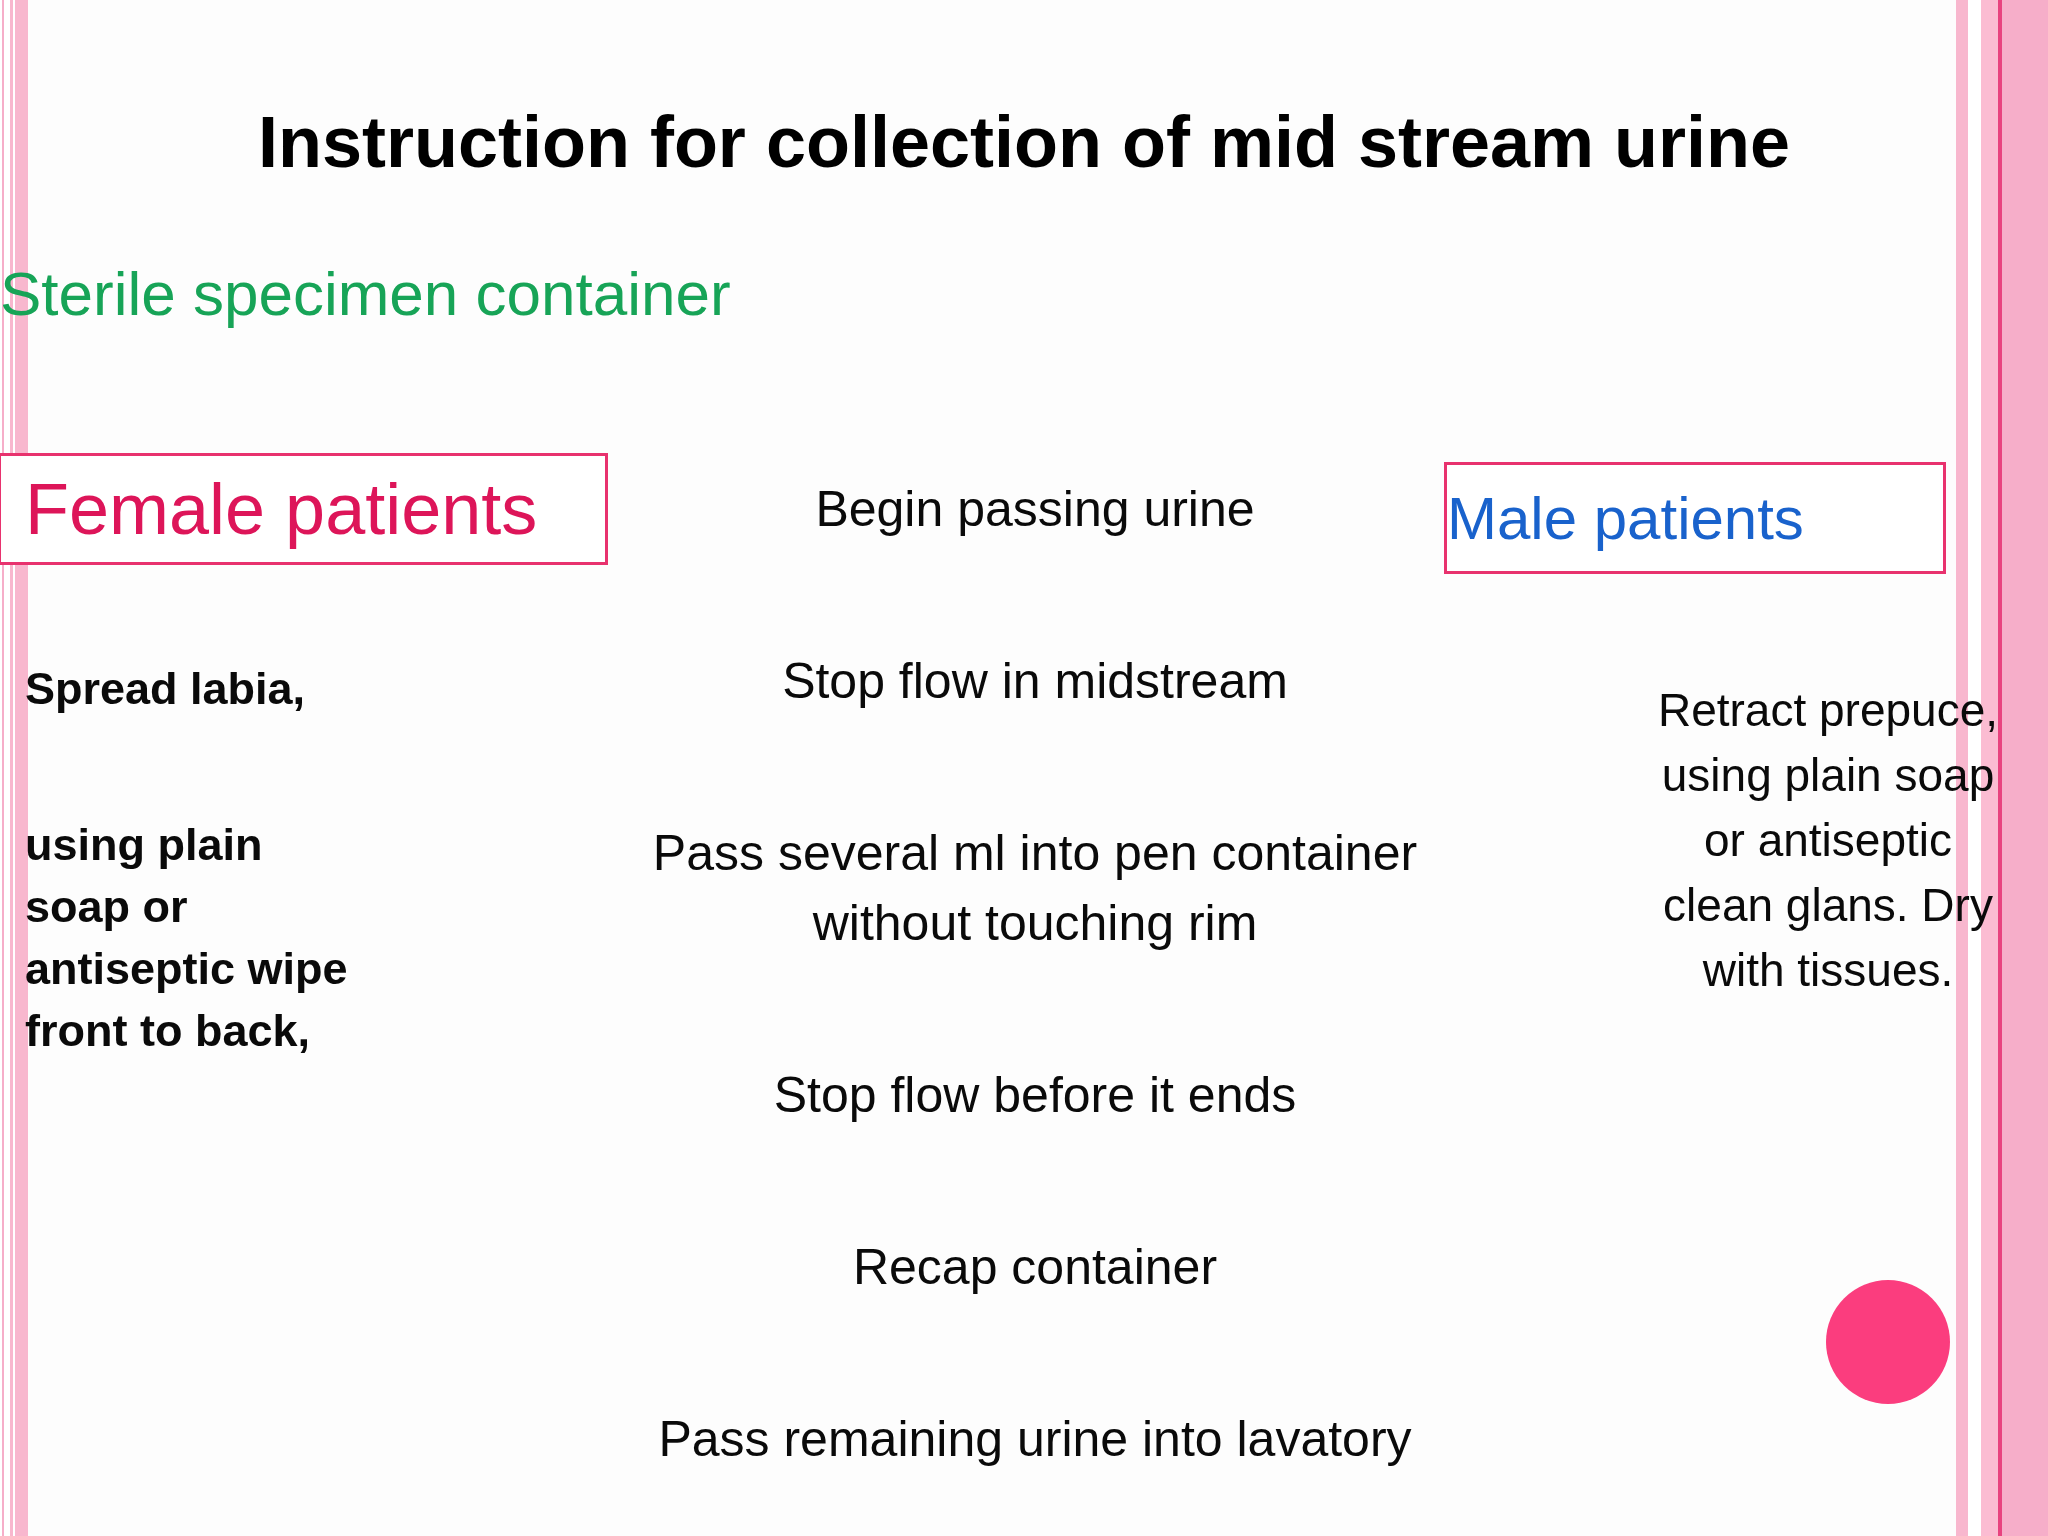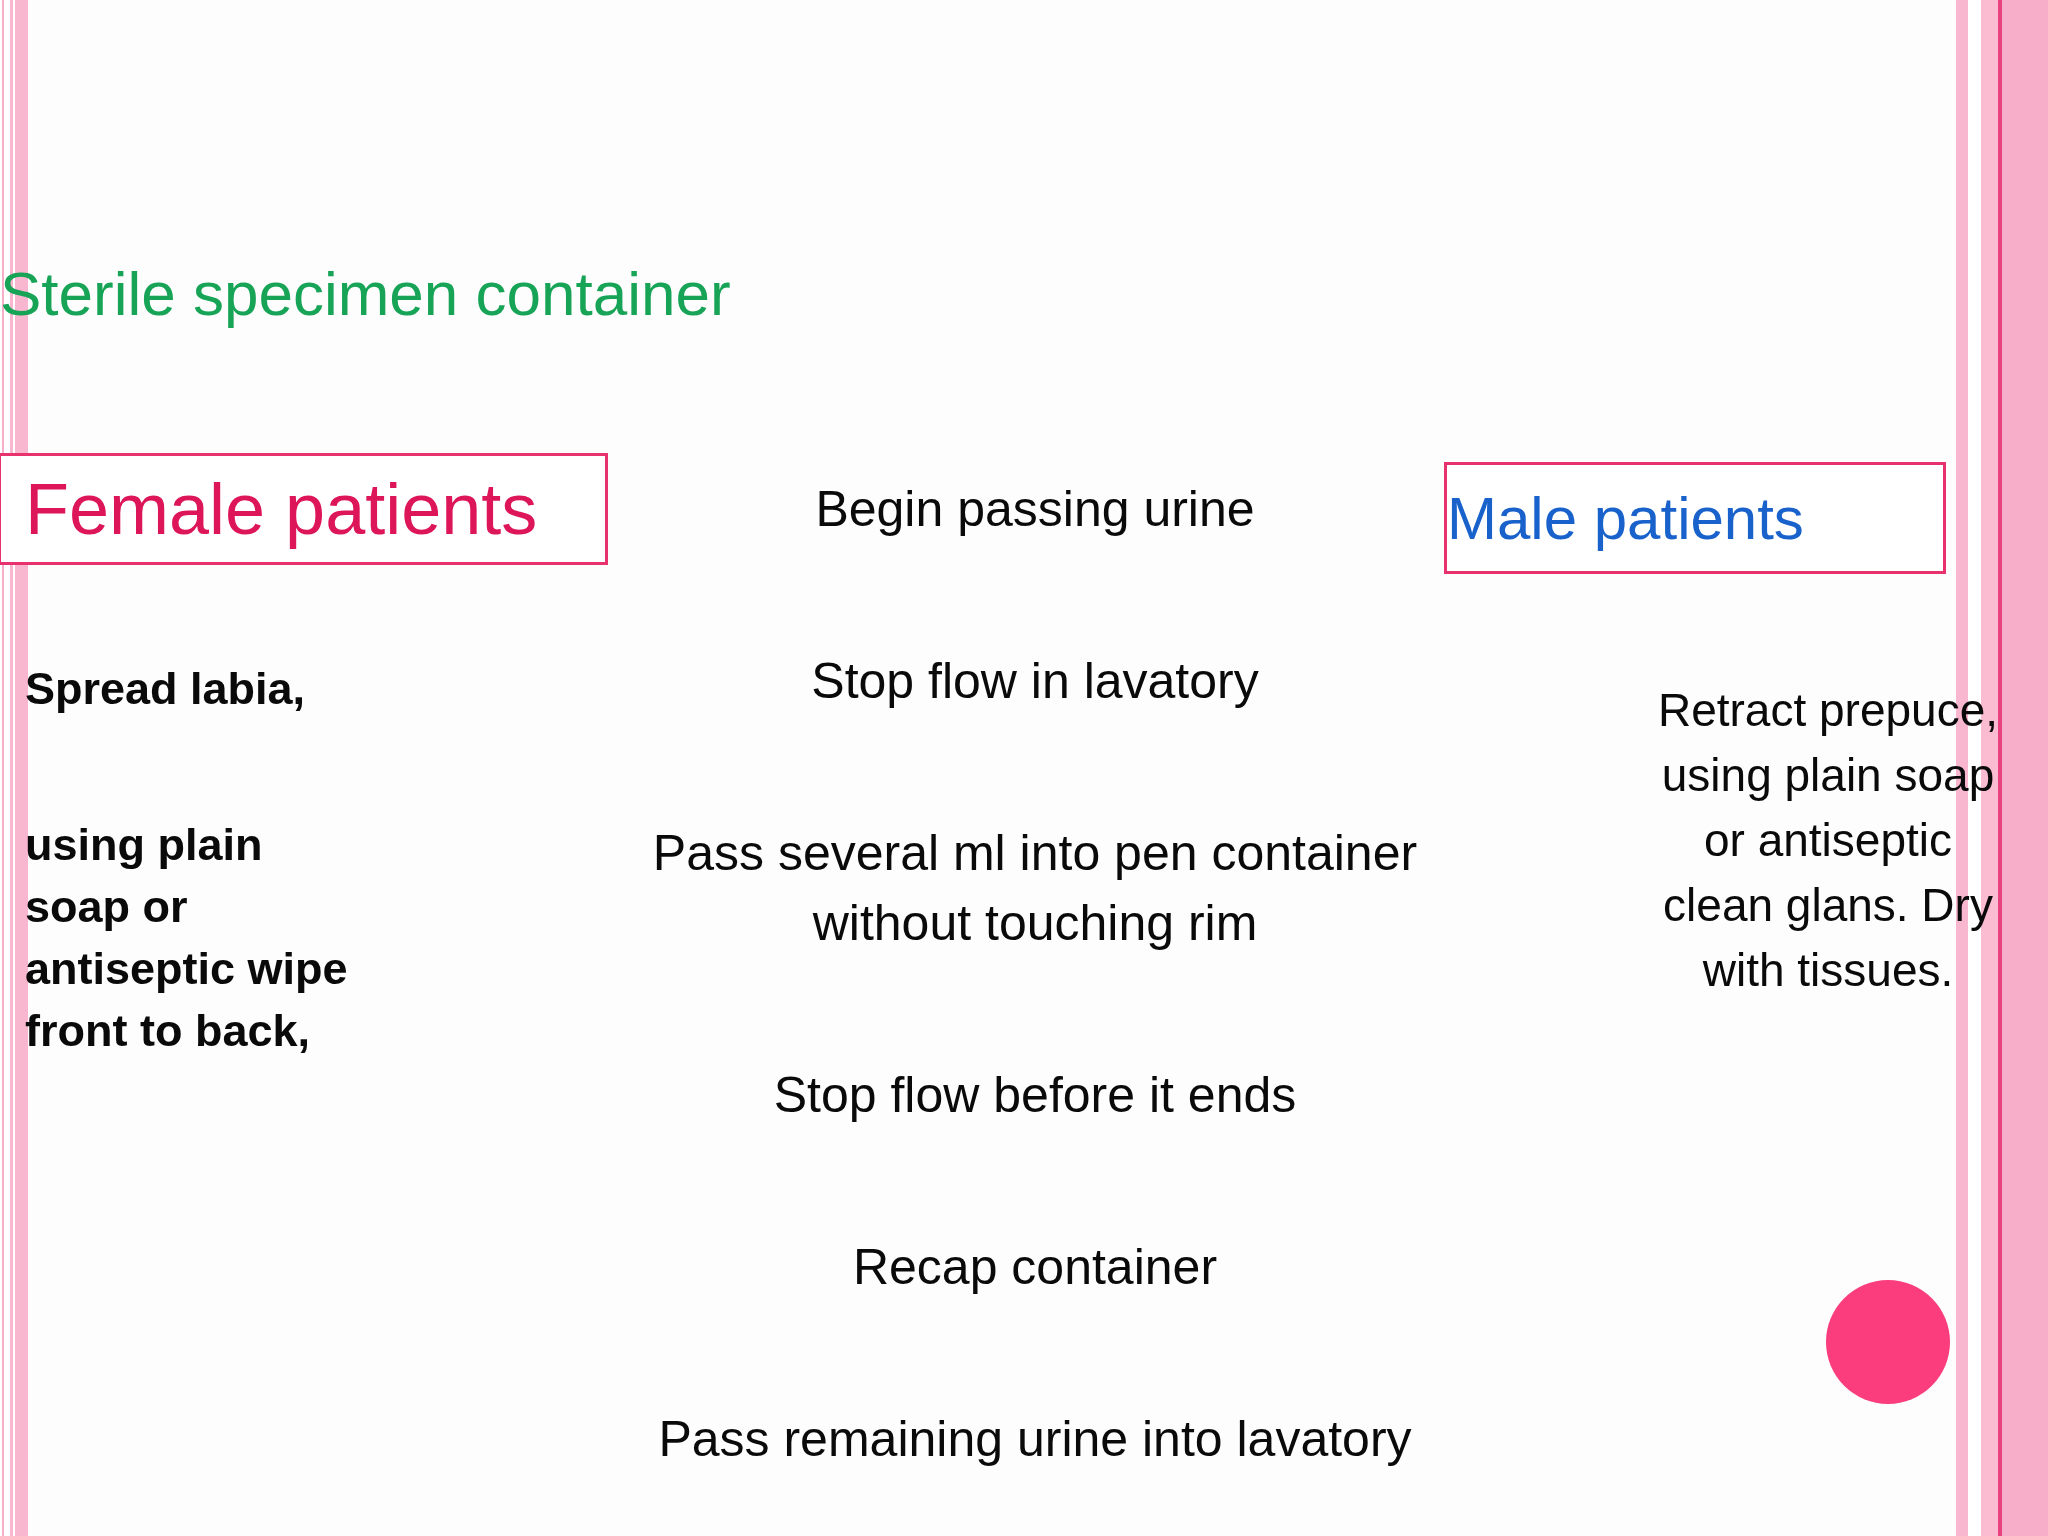--- a/index.html
+++ b/index.html
@@ -94,20 +94,21 @@
   }
 </style>
 </head>
 <body>
 
 <div class="slide">
 
   <div class="stripes-left"></div>
   <div class="stripes-right"></div>
 
+  <h1 class="title">Instruction for collection of mid stream urine</h1>
 
   <div class="subtitle">Sterile specimen container</div>
 
   <div class="label-box female-box">
     <span class="box-label">Female patients</span>
   </div>
 
   <div class="label-box male-box">
     <span class="box-label">Male patients</span>
   </div>
@@ -115,21 +116,21 @@
   <div class="col left-col">
     <p class="p1">Spread labia,</p>
     <p class="p2">using plain
 soap or
 antiseptic wipe
 front to back,</p>
   </div>
 
   <div class="col center-col">
     <p>Begin passing urine</p>
-    <p>Stop flow in lavatory</p>
+    <p>Stop flow in midstream</p>
     <p>Pass several ml into pen container
 without touching rim</p>
     <p>Stop flow before it ends</p>
     <p>Recap container</p>
     <p>Pass remaining urine into lavatory</p>
     
     
   </div>
 
   <div class="col right-col">

